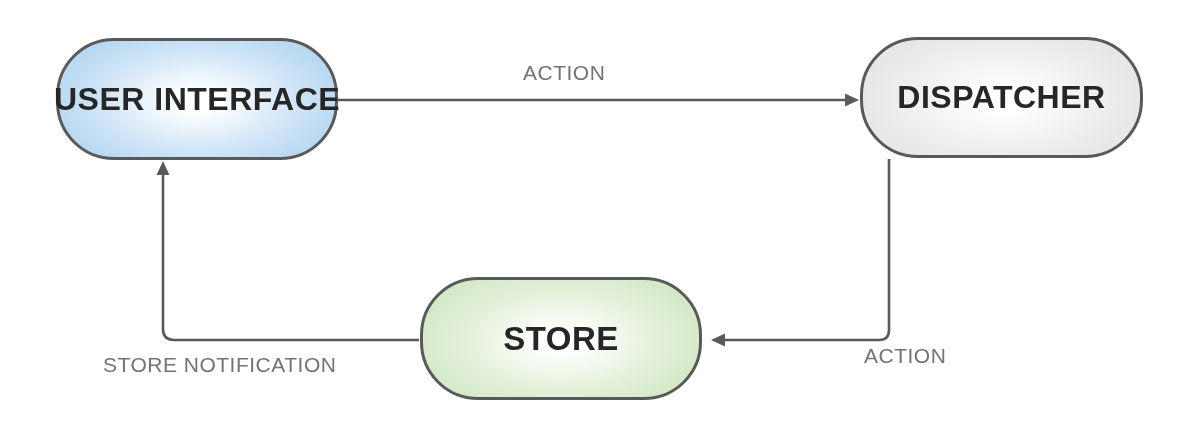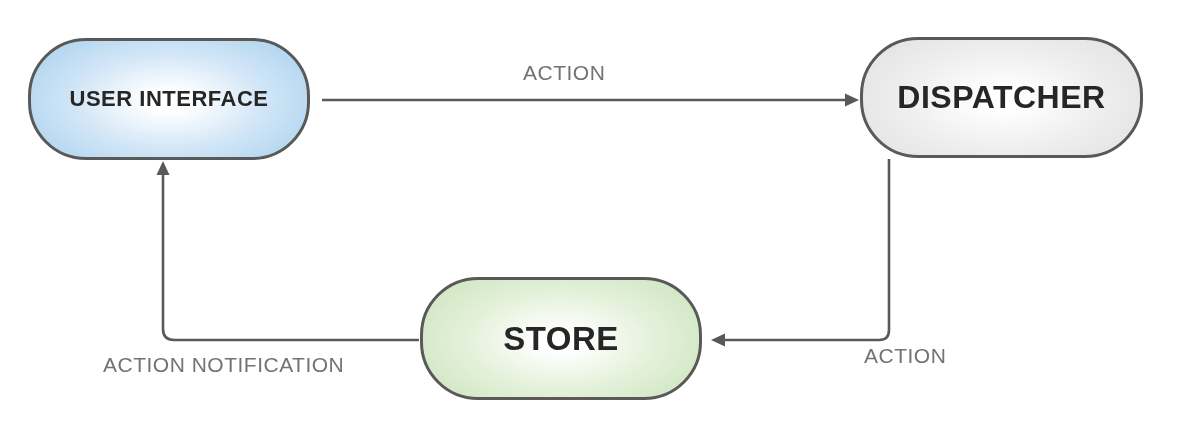--- a/index.html
+++ b/index.html
@@ -27,23 +27,23 @@
     border-radius: 58px;
     display: flex;
     align-items: center;
     justify-content: center;
     font-weight: bold;
     color: #262626;
     letter-spacing: 0.5px;
     white-space: nowrap;
   }
   .node-ui {
-    left: 28px; top: 38px;
+    left: 56px; top: 38px;
     width: 282px; height: 122px;
-    font-size: 22px;
+    font-size: 32px;
     background: radial-gradient(ellipse 62% 75% at 50% 52%, #ffffff 0%, #ffffff 12%, #d2e6f7 55%, #abd2ee 100%);
     text-align: center;
   }
   .node-dispatcher {
     left: 860px; top: 37px;
     width: 283px; height: 121px;
     font-size: 32px;
     background: radial-gradient(ellipse 62% 75% at 50% 52%, #ffffff 0%, #ffffff 12%, #efefef 55%, #e2e2e2 100%);
   }
   .node-store {
@@ -89,15 +89,15 @@
   </div>
 
   <div class="node node-dispatcher">
     <span>DISPATCHER</span>
   </div>
 
   <div class="edge-label label-action-top">ACTION</div>
 
   <div class="edge-label label-action-bottom">ACTION</div>
 
-  <div class="edge-label label-change-notification">ACTION NOTIFICATION</div>
+  <div class="edge-label label-change-notification">STORE NOTIFICATION</div>
 
 </div>
 
 </body></html>

